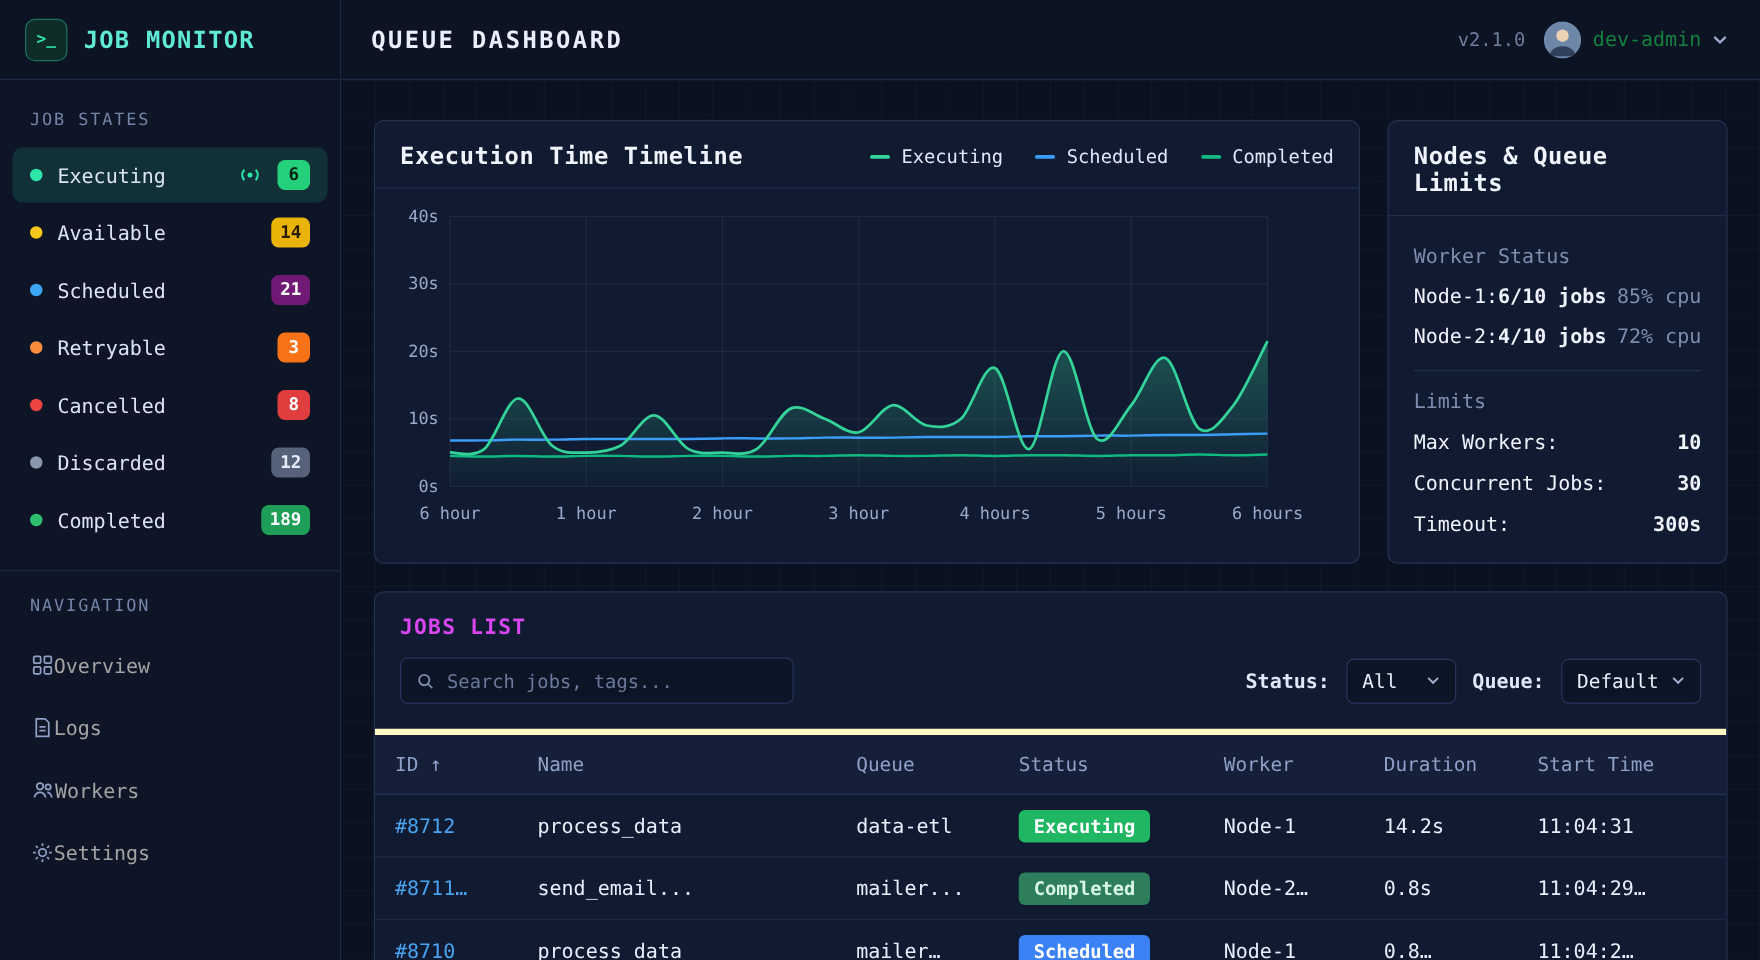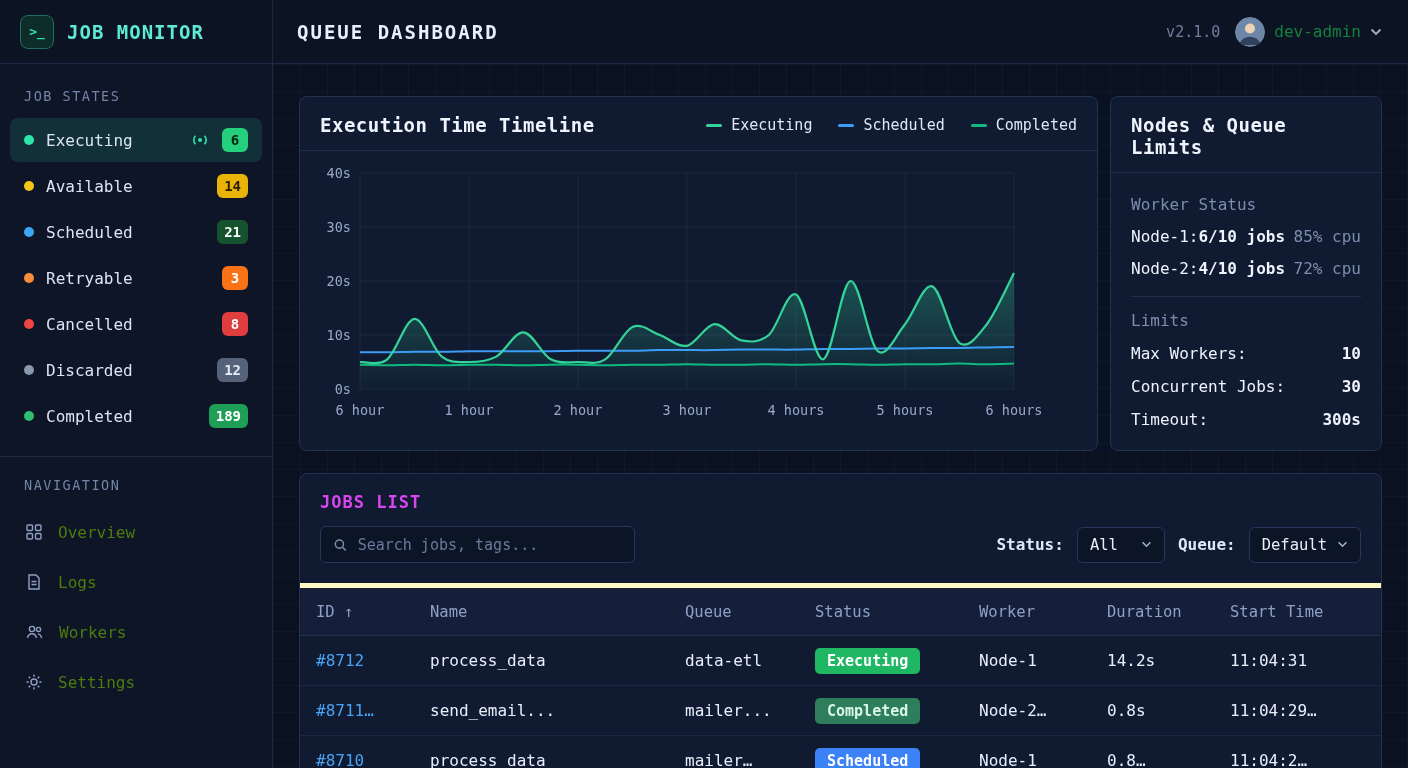--- a/index.html
+++ b/index.html
@@ -21,29 +21,29 @@
   
   .sidebar{background:#0d1526;border-right:1px solid #1d2843;padding-top:24px;overflow:hidden}
   .section-title{color:#7484a8;font-size:13.5px;letter-spacing:1.5px;padding:0 24px;margin-bottom:14px}
   .state-item{display:flex;align-items:center;gap:12px;height:44px;margin:2px 10px;padding:0 14px;border-radius:8px;font-size:16px;color:#dbe4f5;cursor:pointer}
   .state-item.active{background:rgba(46,230,168,0.13)}
   .dot{width:10px;height:10px;border-radius:50%;flex:none}
   .state-label{flex:1}
   .live{display:flex;align-items:center}
   .badge{min-width:26px;height:24px;border-radius:6px;display:flex;align-items:center;justify-content:center;font-size:14px;font-weight:bold;padding:0 7px}
   .side-divider{height:1px;background:#1d2843;margin:18px 0 20px}
-  .nav-item{display:flex;align-items:center;gap:15px;height:50px;padding:0 25px;font-size:16px;color:#4d7c0f;cursor:pointer}
+  .nav-item{display:flex;align-items:center;height:50px;padding:0 25px;font-size:16px;color:#a3a3a3;cursor:pointer}
   .nav-item .nicon{display:flex;align-items:center}
 
   
   .main{background-color:#0a1120;overflow:hidden;padding:32px 26px 0;
     background-image:linear-gradient(rgba(148,163,184,0.045) 1px,transparent 1px),
                      linear-gradient(90deg,rgba(148,163,184,0.045) 1px,transparent 1px);
     background-size:27px 27px}
-  .top-row{display:flex;gap:12px}
+  .top-row{display:flex;gap:22px}
   .card{background:#101a31;border:1px solid #243252;border-radius:8px}
   .card-head{display:flex;align-items:center;justify-content:space-between;padding:17px 20px 14px;border-bottom:1px solid #1f2c4c}
   .card-head h2{font-size:19px;font-weight:bold;color:#eef3fc;letter-spacing:.5px}
   .timeline-card{flex:1;height:355px;overflow:hidden}
   .legend{display:flex;gap:26px;align-items:center}
   .legend-item{display:flex;gap:9px;align-items:center;font-size:15px;color:#dfe8f8;cursor:pointer}
   .dash{width:16px;height:3px;border-radius:2px}
   .chart-wrap{padding:2px 14px 0}
   svg text{font-family:"DejaVu Sans Mono","Liberation Mono",monospace}
 
@@ -125,21 +125,21 @@
           <span class="badge" style="background: rgb(37, 208, 124); color: rgb(7, 36, 15);">6</span>
         </div>
         <div class="state-item">
           <span class="dot" style="background: rgb(245, 197, 24);"></span>
           <span class="state-label">Available</span>
           <span class="badge" style="background: rgb(234, 179, 8); color: rgb(42, 29, 0);">14</span>
         </div>
         <div class="state-item">
           <span class="dot" style="background: rgb(61, 165, 245);"></span>
           <span class="state-label">Scheduled</span>
-          <span class="badge" style="background: #14532d; color: rgb(255, 255, 255);">21</span>
+          <span class="badge" style="background: #701a75; color: rgb(255, 255, 255);">21</span>
         </div>
         <div class="state-item">
           <span class="dot" style="background: rgb(251, 140, 60);"></span>
           <span class="state-label">Retryable</span>
           <span class="badge" style="background: rgb(249, 115, 22); color: rgb(255, 255, 255);">3</span>
         </div>
         <div class="state-item">
           <span class="dot" style="background: rgb(239, 68, 68);"></span>
           <span class="state-label">Cancelled</span>
           <span class="badge" style="background: rgb(224, 62, 62); color: rgb(255, 255, 255);">8</span>

